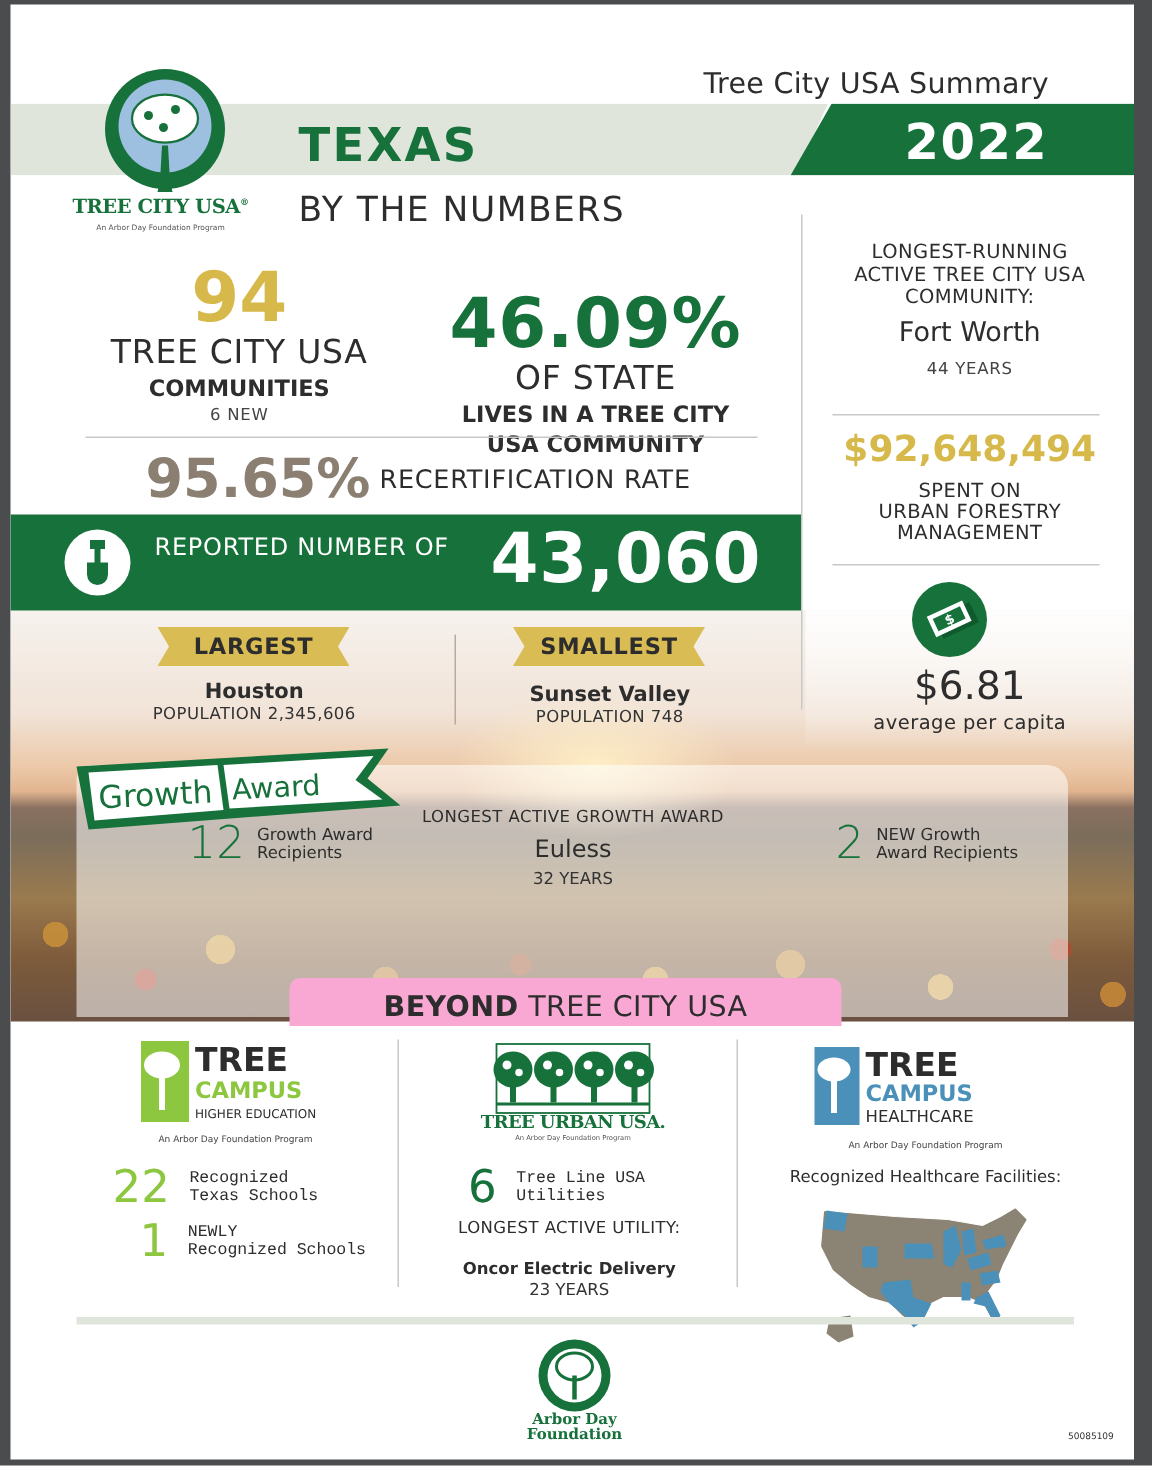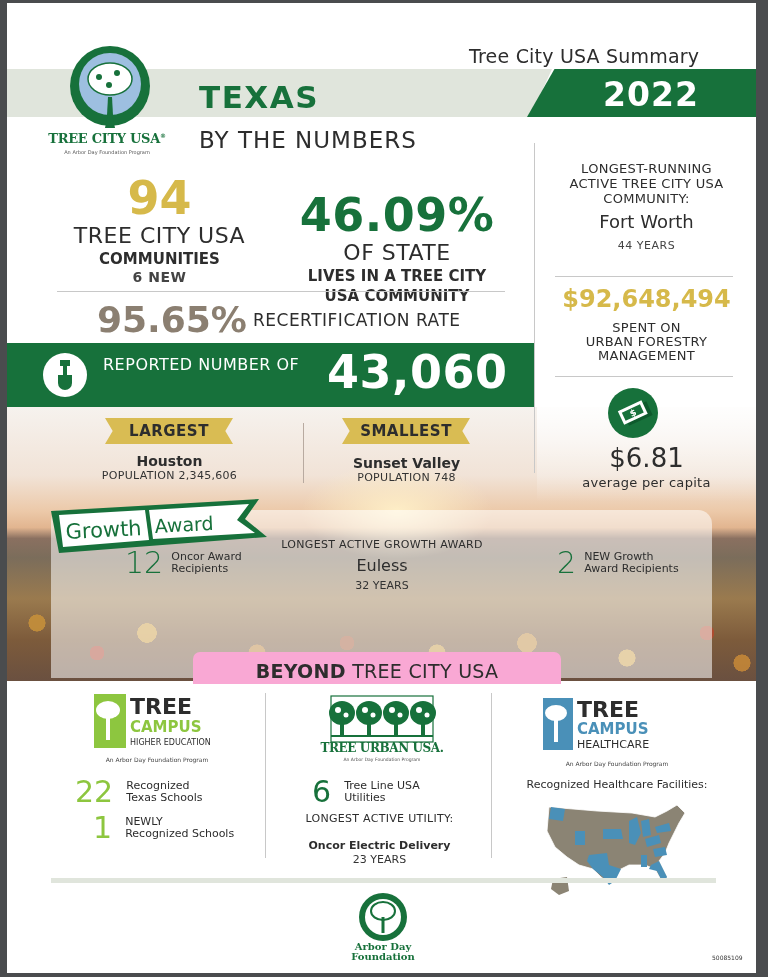--- a/index.html
+++ b/index.html
@@ -19,21 +19,21 @@
 
   .tcu-logo { left: 40px; top: 40px; width: 140px; height: 120px; }
   .tcu-word { left: 40px; top: 128px; width: 120px; text-align:center; font-family: "DejaVu Serif", serif; font-weight: bold; font-size: 13px; color: #17713b; letter-spacing: -0.3px; }
   .tcu-sub { left: 40px; top: 146px; width: 120px; text-align:center; font-size: 5px; color: #555; }
 
   
   .c-94 { left: 60px; top: 170px; width: 185px; }
   .big-gold { font-size: 46px; font-weight: bold; color: #d6b94a; line-height: 50px; }
   .c-label1 { font-size: 22px; color: #2d2d2d; letter-spacing: 0.5px; line-height: 26px; }
   .c-label2 { font-size: 15px; font-weight: bold; color: #2d2d2d; line-height: 20px; }
-  .c-small { font-size: 14px; color: #444; line-height: 16px; letter-spacing: 0.5px; font-weight: bold; }
+  .c-small { font-size: 11px; color: #444; line-height: 16px; letter-spacing: 0.5px; }
 
   .c-pct { left: 280px; top: 170px; width: 220px; margin-top: 17px; }
   .big-green { font-size: 46px; font-weight: bold; color: #17713b; line-height: 50px; letter-spacing: 0.5px; }
 
   .hr1 { left: 50px; top: 288px; width: 448px; height: 1px; background: #c8c8c8; }
   .recert { left: 90px; top: 296px; white-space: nowrap; }
   .recert-num { font-size: 36px; font-weight: bold; color: #8b7f71; vertical-align: middle; }
   .recert-label { font-size: 17px; color: #2d2d2d; vertical-align: middle; margin-left: 6px; letter-spacing: 0.5px; }
 
   .vline-right { left: 527px; top: 140px; width: 1px; height: 330px; background: #c8c8c8; }
@@ -106,21 +106,21 @@
   .beyond-text { font-size: 19px; color: #2d2d2d; line-height: 38px; letter-spacing: 0.3px; }
   .beyond-text b { font-weight: bold; }
   .col-vline1 { left: 258px; top: 690px; width: 1px; height: 165px; background: #c8c8c8; }
   .col-vline2 { left: 484px; top: 690px; width: 1px; height: 165px; background: #c8c8c8; }
 
   .campus-logo { left: 85px; top: 689px; width: 130px; height: 58px; }
   .program-sub { font-size: 6px; color: #444; }
   .campus-sub { left: 60px; top: 753px; width: 180px; text-align: center; }
   .stat-row { white-space: nowrap; }
   .stat-num-lg { font-size: 30px; color: #8dc63f; display: inline-block; vertical-align: middle; line-height: 30px; }
-  .stat-lbl { display: inline-block; vertical-align: middle; font-size: 11px; color: #2d2d2d; line-height: 12px; margin-left: 8px; text-align: left; }
+  .stat-lbl { display: inline-block; vertical-align: middle; font-size: 11px; color: #2d2d2d; line-height: 12px; margin-left: 8px; text-align: left; font-family: Liberation Mono, monospace; }
   .campus-22 { left: 68px; top: 774px; }
   .campus-1 { left: 86px; top: 810px; }
 
   .tl-logo { left: 310px; top: 692px; width: 130px; height: 48px; }
   .tl-word { left: 310px; top: 738px; width: 130px; text-align: center; font-family: "DejaVu Serif", serif; font-weight: bold; font-size: 12px; color: #17713b; letter-spacing: -0.4px; }
   .tl-sub { left: 310px; top: 754px; width: 130px; text-align:center; font-size: 4.5px; color:#555; }
   .tl-6 { left: 305px; top: 774px; }
   .tl-6 .stat-num-lg { color: #17713b; }
   .tl-longest { left: 270px; top: 809px; width: 205px; font-size: 11px; color: #2d2d2d; letter-spacing: 0.3px; }
   .tl-oncor { left: 270px; top: 836px; width: 205px; font-size: 11px; font-weight: bold; color: #2d2d2d; }
@@ -239,21 +239,21 @@
   <svg class="abs growth-flag" viewBox="0 0 220 58">
     <path d="M2 14 L210 2 L196 22 L218 40 L10 56 Z" fill="#17713b"></path>
     <path d="M10 18 L96 13 L100 43 L14 50 Z" fill="#ffffff"></path>
     <path d="M100 13 L200 7 L188 23 L206 36 L104 42 Z" fill="#ffffff"></path>
     <text x="17" y="42" font-size="21" fill="#17713b" font-family="DejaVu Sans, sans-serif" transform="rotate(-3 17 42)">Growth</text>
     <text x="106" y="36" font-size="19" fill="#17713b" font-family="DejaVu Sans, sans-serif" transform="rotate(-3 106 36)">Award</text>
   </svg>
   <div class="abs ga-left">
     <span class="ga-num">12</span>
     <span class="ga-lbl">
-      <span>Oncor Award</span><br>
+      <span>Growth Award</span><br>
       <span>Recipients</span>
     </span>
   </div>
   <div class="abs ga-center">
     <div class="ga-ctitle">LONGEST ACTIVE GROWTH AWARD</div>
     <div class="ga-ccity">Euless</div>
     <div class="ga-cyears">32 YEARS</div>
   </div>
   <div class="abs ga-right">
     <span class="ga-num">2</span>

